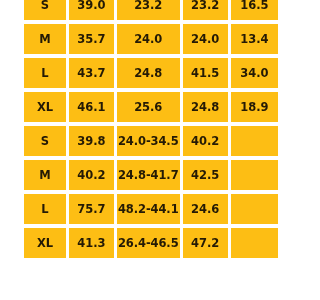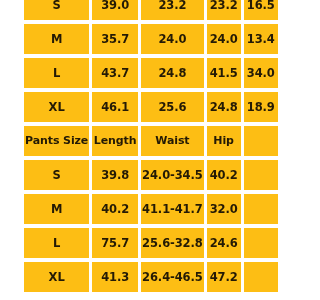--- a/index.html
+++ b/index.html
@@ -89,45 +89,38 @@
           <td class="col-3">41.5</td>
           <td class="col-4">34.0</td>
         </tr>
         <tr class="data-row">
           <td class="col-0">XL</td>
           <td class="col-1">46.1</td>
           <td class="col-2">25.6</td>
           <td class="col-3">24.8</td>
           <td class="col-4">18.9</td>
         </tr>
-        <tr class="header-row">
-          <td class="col-0">Pants Size</td>
-          <td class="col-1">Length</td>
-          <td class="col-2">Waist</td>
-          <td class="col-3">Hip</td>
-          <td class="col-4 empty-cell"></td>
-        </tr>
         <tr class="data-row">
           <td class="col-0">S</td>
           <td class="col-1">39.8</td>
           <td class="col-2">24.0-34.5</td>
           <td class="col-3">40.2</td>
           <td class="col-4 empty-cell"></td>
         </tr>
         <tr class="data-row">
           <td class="col-0">M</td>
           <td class="col-1">40.2</td>
-          <td class="col-2">41.1-41.7</td>
-          <td class="col-3">32.0</td>
+          <td class="col-2">24.8-41.7</td>
+          <td class="col-3">42.5</td>
           <td class="col-4 empty-cell"></td>
         </tr>
         <tr class="data-row">
           <td class="col-0">L</td>
           <td class="col-1">75.7</td>
-          <td class="col-2">25.6-32.8</td>
+          <td class="col-2">48.2-44.1</td>
           <td class="col-3">24.6</td>
           <td class="col-4 empty-cell"></td>
         </tr>
         <tr class="data-row">
           <td class="col-0">XL</td>
           <td class="col-1">41.3</td>
           <td class="col-2">26.4-46.5</td>
           <td class="col-3">47.2</td>
           <td class="col-4 empty-cell"></td>
         </tr>

